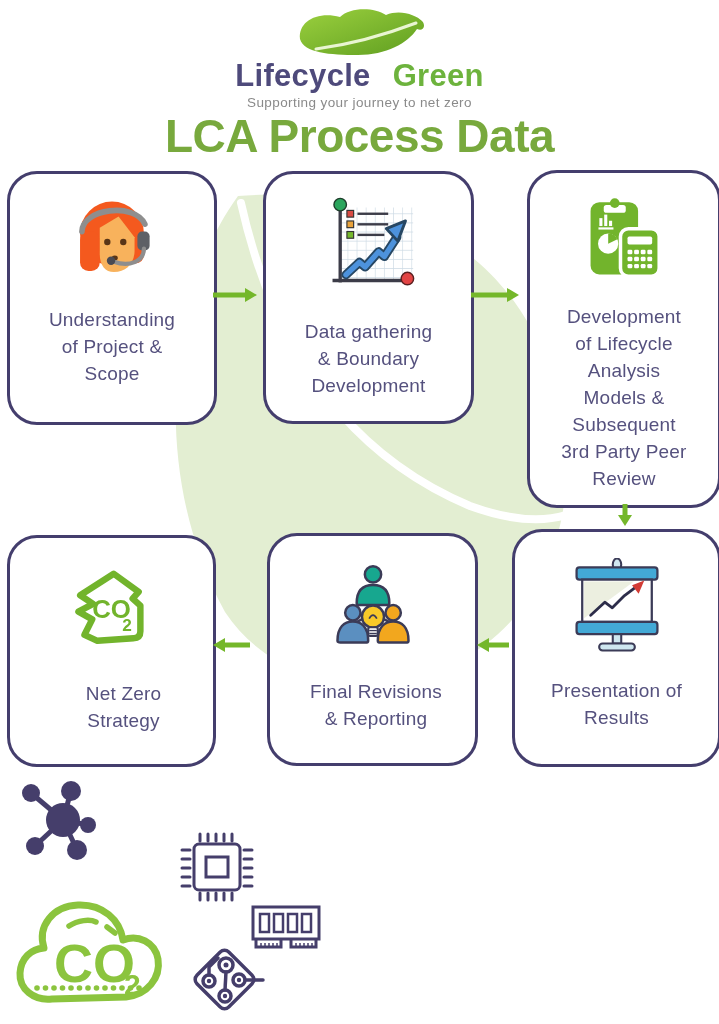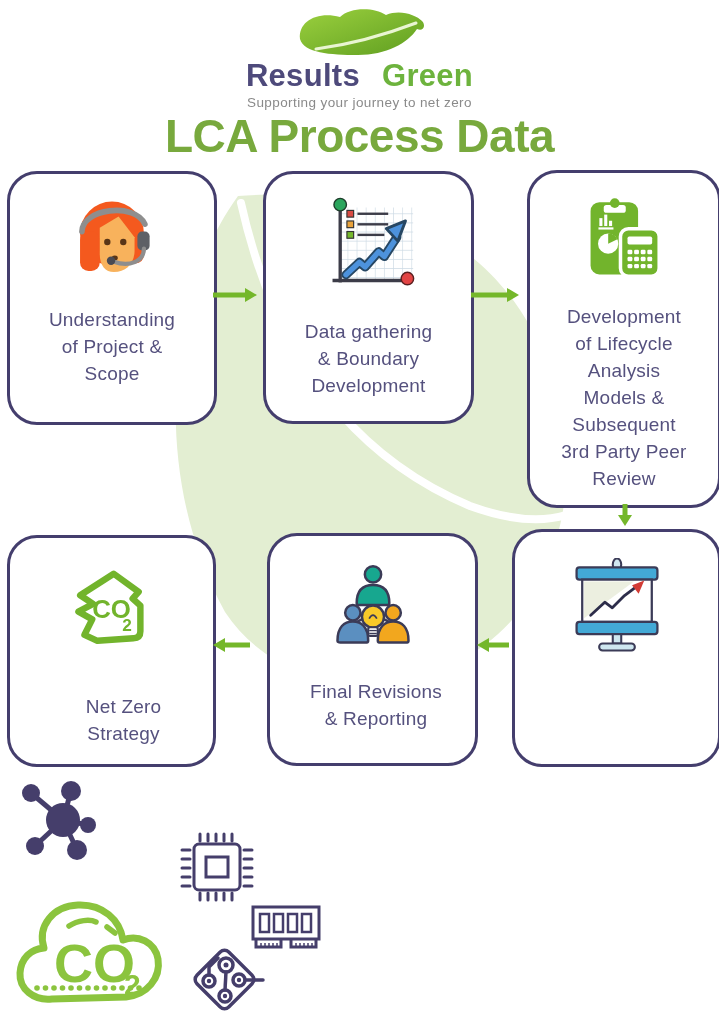--- a/index.html
+++ b/index.html
@@ -25,21 +25,21 @@
   #s1 .step-icon{top:20px;} #s1 .step-label{top:132px;}
   #s2{left:263px;top:171px;width:205px;height:247px;}
   #s2 .step-icon{top:22px;} #s2 .step-label{top:144px;}
   #s3{left:527px;top:170px;width:188px;height:332px;}
   #s3 .step-icon{top:24px;} #s3 .step-label{top:130px;}
   #s4{left:512px;top:529px;width:203px;height:232px;}
   #s4 .step-icon{top:26px;} #s4 .step-label{top:145px;}
   #s5{left:267px;top:533px;width:205px;height:227px;}
   #s5 .step-icon{top:24px;} #s5 .step-label{top:142px;padding-left:7px;}
   #s6{left:7px;top:535px;width:203px;height:226px;}
-  #s6 .step-icon{top:28px;} #s6 .step-label{top:155px;padding-left:24px;}
+  #s6 .step-icon{top:28px;} #s6 .step-label{top:142px;padding-left:24px;}
   .arrow{position:absolute;z-index:3;}
   #a1{left:212px;top:287px;} #a2{left:470px;top:287px;}
   #a3{left:617px;top:503px;} #a4{left:476px;top:637px;} #a5{left:212px;top:637px;}
   
   .decor{position:absolute;z-index:1;}
   #d-molecule{left:18px;top:780px;}
   #d-cpu{left:180px;top:828px;}
   #d-ram{left:250px;top:903px;}
   #d-circuit{left:178px;top:930px;}
   #d-cloud{left:8px;top:880px;}
@@ -61,21 +61,21 @@
       <linearGradient id="lg" x1="0" y1="0" x2="1" y2="1">
         <stop offset="0" stop-color="#9bd03e"></stop>
           <stop offset="1" stop-color="#5f9e20"></stop>
       </linearGradient>
     </defs>
     <path d="M10,34 C8,16 28,6 50,12 C60,2 84,2 96,10 C110,4 126,10 132,16
              C136,20 134,27 127,24 C118,38 96,50 68,50 C40,50 14,48 10,34 Z" fill="url(#lg)"></path>
     <path d="M26,44 C56,40 92,31 126,18" stroke="#e9f5d2" stroke-width="3" fill="none" stroke-linecap="round"></path>
   </svg>
   <div class="brand">
-    <span class="p">Results</span><span class="g">Green</span>
+    <span class="p">Lifecycle</span><span class="g">Green</span>
   </div>
   <div class="tagline">Supporting your journey to net zero</div>
   <div class="title">LCA Process Data</div>
 
   <div class="step" id="s1">
     <svg class="step-icon" width="94" height="94" viewBox="0 0 100 100">
       <circle cx="50" cy="42" r="34" fill="#f4591e"></circle>
       <rect x="16" y="40" width="21" height="42" rx="9" fill="#f4591e"></rect>
       <rect x="63" y="40" width="21" height="34" rx="9" fill="#f4591e"></rect>
       <path d="M37,36 L57,24 L74,46 L74,60 C74,74 65,83 52,83 C43,83 37,76 37,64 Z" fill="#f8b25c"></path>
@@ -161,20 +161,22 @@
       <ellipse cx="50" cy="7" rx="4.5" ry="6.5" fill="#cfe7f0" stroke="#3b3b57" stroke-width="2.2"></ellipse>
       <rect x="7" y="10" width="86" height="13" rx="3" fill="#43a9d6" stroke="#3b3b57" stroke-width="2.4"></rect>
       <rect x="13" y="23" width="74" height="45" fill="#fff" stroke="#3b3b57" stroke-width="2.4"></rect>
       <polygon points="15,25 68,25 15,64" fill="#ecefe0"></polygon>
       <polyline points="22,61 37,47 45,53 58,40 70,31" fill="none" stroke="#2d2d4a" stroke-width="3" stroke-linejoin="round" stroke-linecap="round"></polyline>
       <polygon points="79,24 66,29 73,38" fill="#d23b35"></polygon>
       <rect x="7" y="68" width="86" height="13" rx="3" fill="#43a9d6" stroke="#3b3b57" stroke-width="2.4"></rect>
       <rect x="45.5" y="81" width="9" height="10" fill="#cfe7f0" stroke="#3b3b57" stroke-width="2.2"></rect>
       <rect x="31" y="91" width="38" height="7.5" rx="3.7" fill="#cfe7f0" stroke="#3b3b57" stroke-width="2.2"></rect>
     </svg>
+    <div class="step-label">Presentation of
+Results</div>
   </div>
 
   <div class="step" id="s5">
     <svg class="step-icon" width="98" height="96" viewBox="0 0 100 100">
       <line x1="50" y1="30" x2="50" y2="50" stroke="#3b3b57" stroke-width="2.6"></line>
       <line x1="42" y1="60" x2="30" y2="66" stroke="#3b3b57" stroke-width="2.6"></line>
       <line x1="58" y1="60" x2="70" y2="66" stroke="#3b3b57" stroke-width="2.6"></line>
       <circle cx="50" cy="15" r="8.5" fill="#17a78f" stroke="#3b3b57" stroke-width="2.6"></circle>
       <path d="M33,45 C33,31 40,26 50,26 C60,26 67,31 67,45 Q67,47 64,47 L36,47 Q33,47 33,45 Z" fill="#17a78f" stroke="#3b3b57" stroke-width="2.6"></path>
       <circle cx="50" cy="59" r="11.5" fill="#f8c929" stroke="#3b3b57" stroke-width="2.6"></circle>

